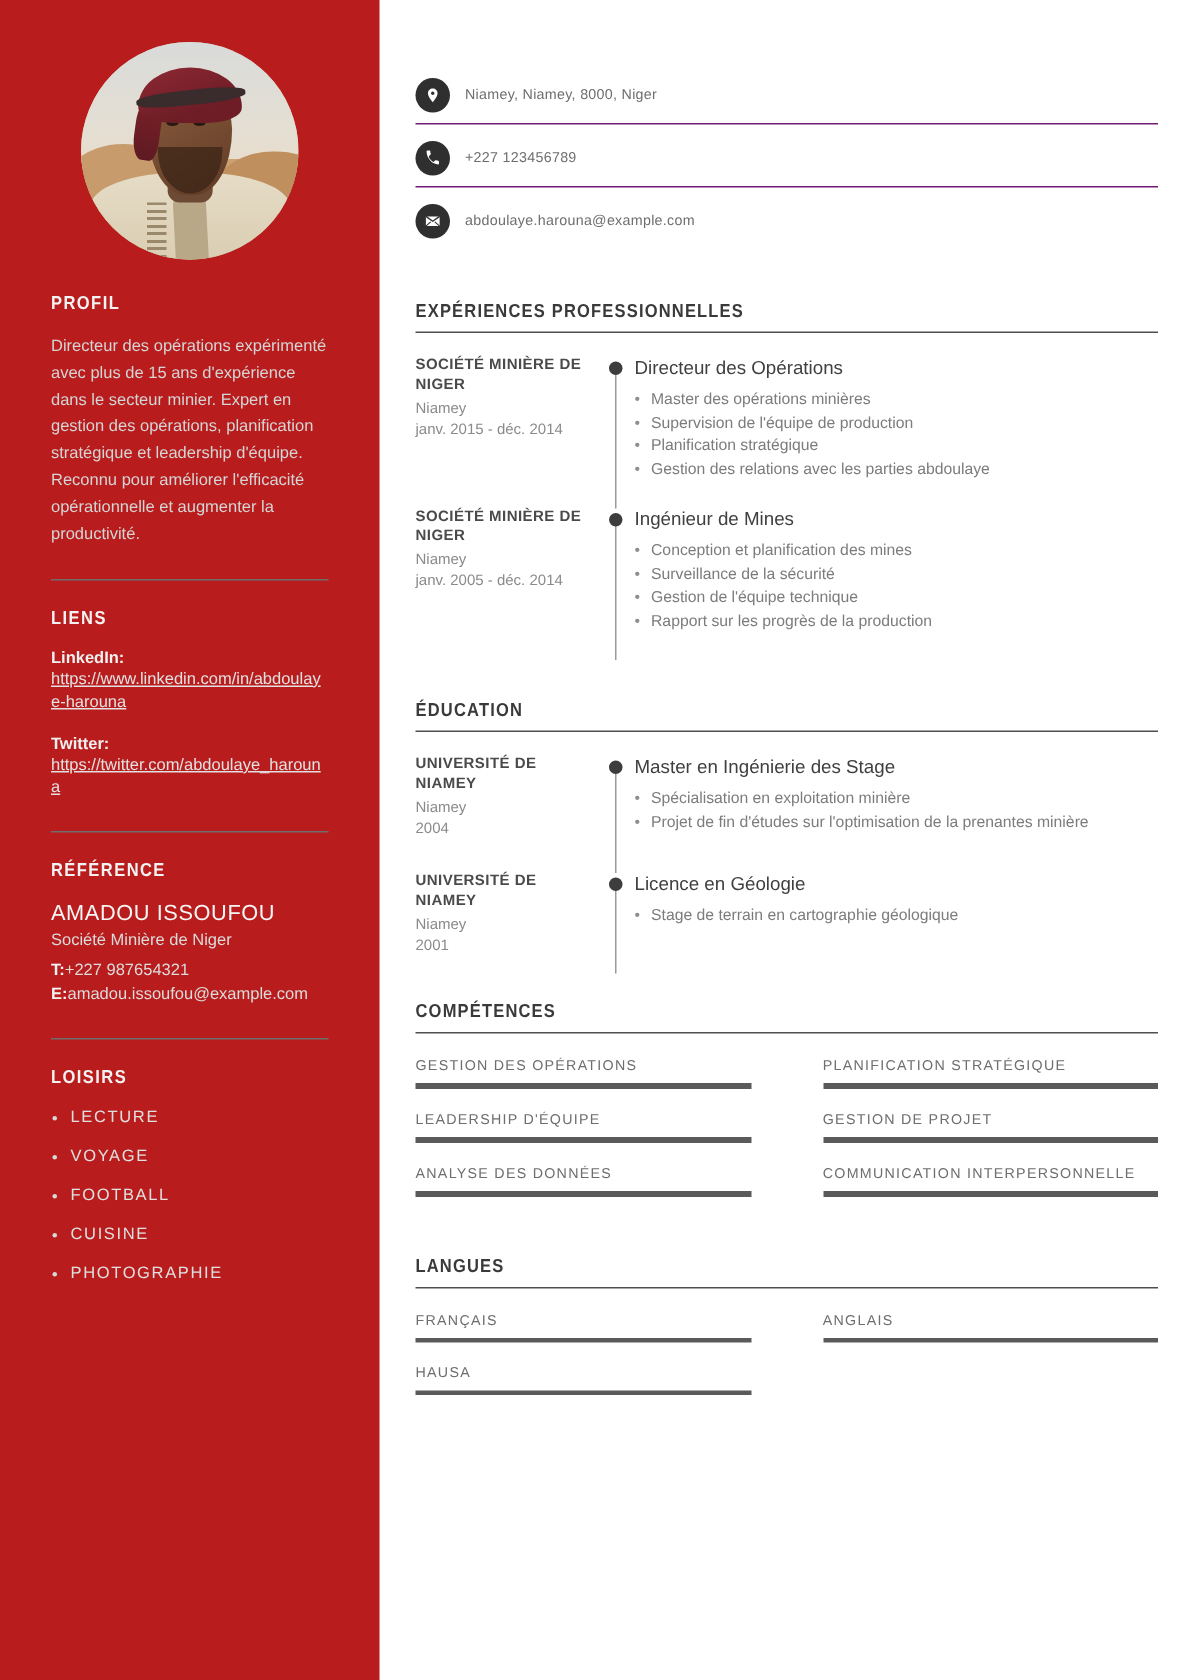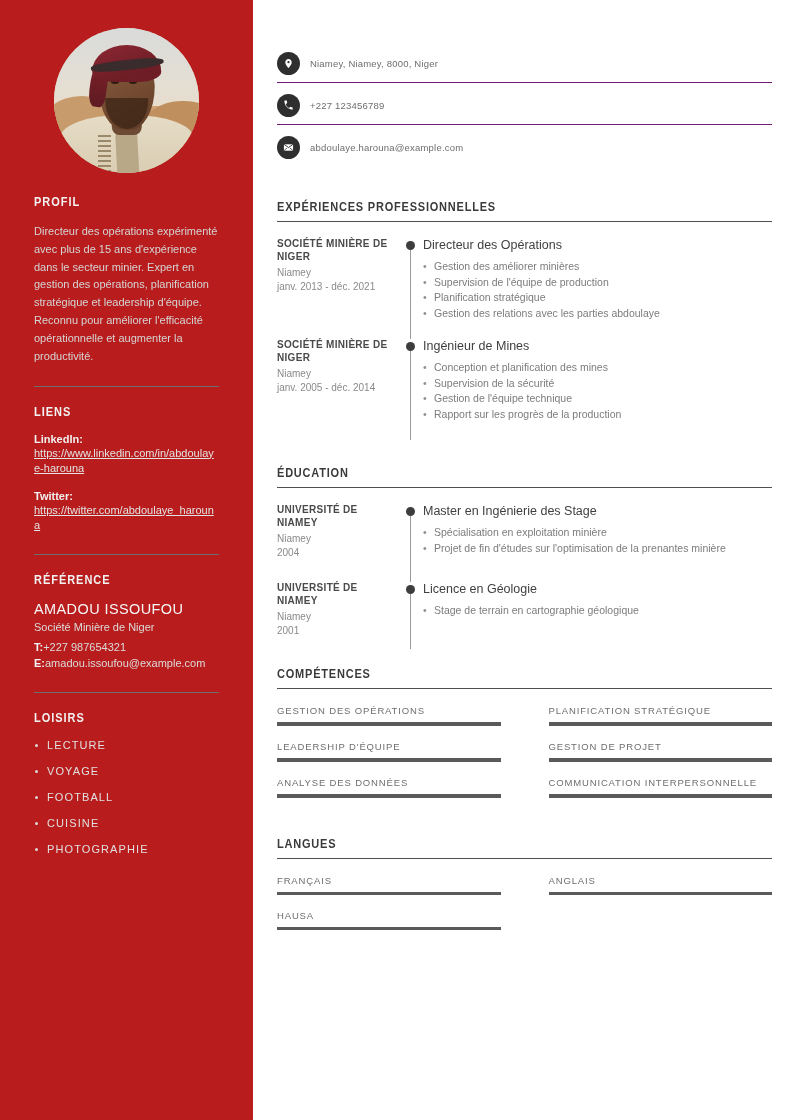--- a/index.html
+++ b/index.html
@@ -483,49 +483,49 @@
     </header>
 
     <section class="section">
       <div class="sec-head">EXPÉRIENCES PROFESSIONNELLES</div>
       <div class="sec-rule"></div>
 
       <div class="entry">
         <div class="entry-left">
           <div class="org">SOCIÉTÉ MINIÈRE DE NIGER</div>
           <div class="loc">Niamey</div>
-          <div class="dates">janv. 2013 - déc. 2021</div>
+          <div class="dates">janv. 2015 - déc. 2014</div>
         </div>
         <div class="entry-rail">
           <div class="rail-line"></div>
           <div class="rail-dot"></div>
         </div>
         <div class="entry-right">
           <div class="role">Directeur des Opérations</div>
-          <div class="bullet">Gestion des améliorer minières</div>
+          <div class="bullet">Master des opérations minières</div>
           <div class="bullet">Supervision de l'équipe de production</div>
           <div class="bullet">Planification stratégique</div>
           <div class="bullet">Gestion des relations avec les parties abdoulaye</div>
         </div>
       </div>
 
       <div class="entry">
         <div class="entry-left">
           <div class="org">SOCIÉTÉ MINIÈRE DE NIGER</div>
           <div class="loc">Niamey</div>
           <div class="dates">janv. 2005 - déc. 2014</div>
         </div>
         <div class="entry-rail">
           <div class="rail-line"></div>
           <div class="rail-dot"></div>
         </div>
         <div class="entry-right">
           <div class="role">Ingénieur de Mines</div>
           <div class="bullet">Conception et planification des mines</div>
-          <div class="bullet">Supervision de la sécurité</div>
+          <div class="bullet">Surveillance de la sécurité</div>
           <div class="bullet">Gestion de l'équipe technique</div>
           <div class="bullet">Rapport sur les progrès de la production</div>
         </div>
       </div>
     </section>
 
     <section class="section" style="margin-top:26px;">
       <div class="sec-head">ÉDUCATION</div>
       <div class="sec-rule"></div>
 

